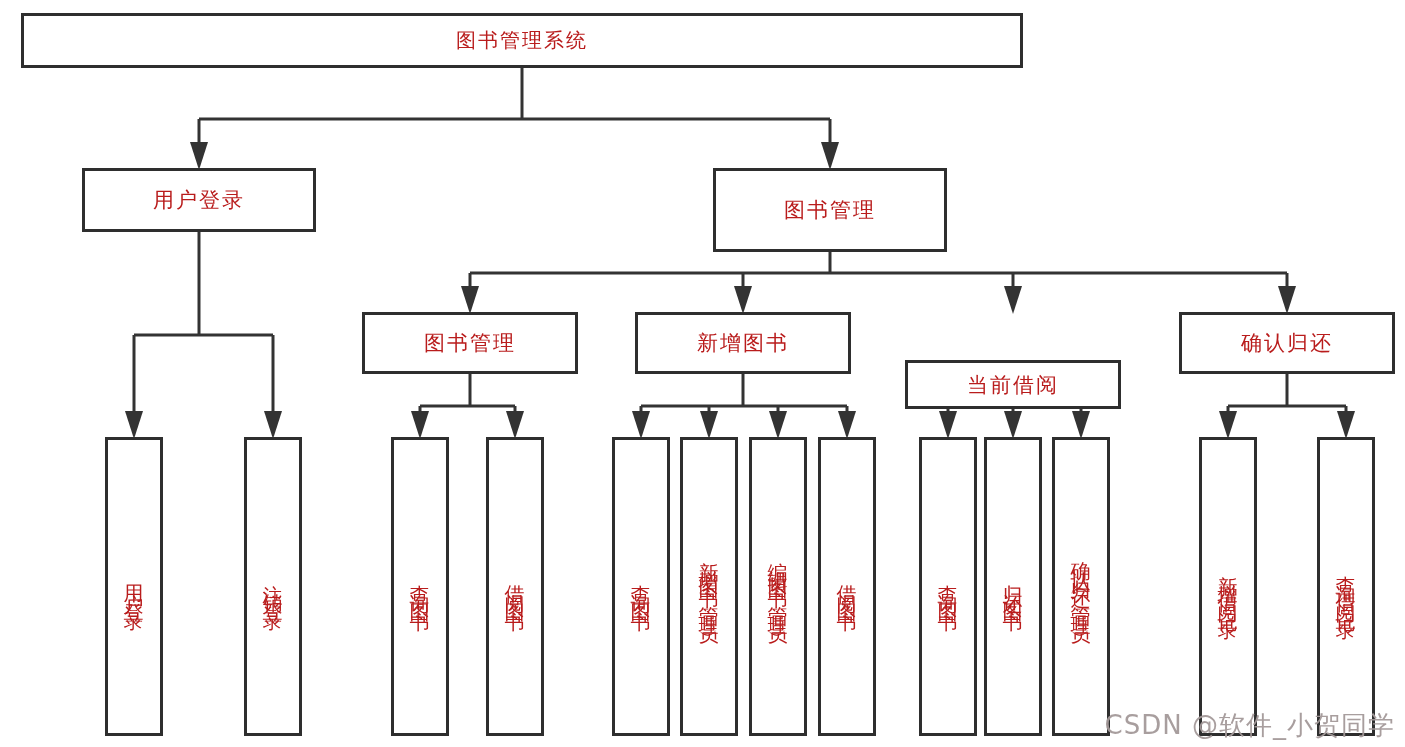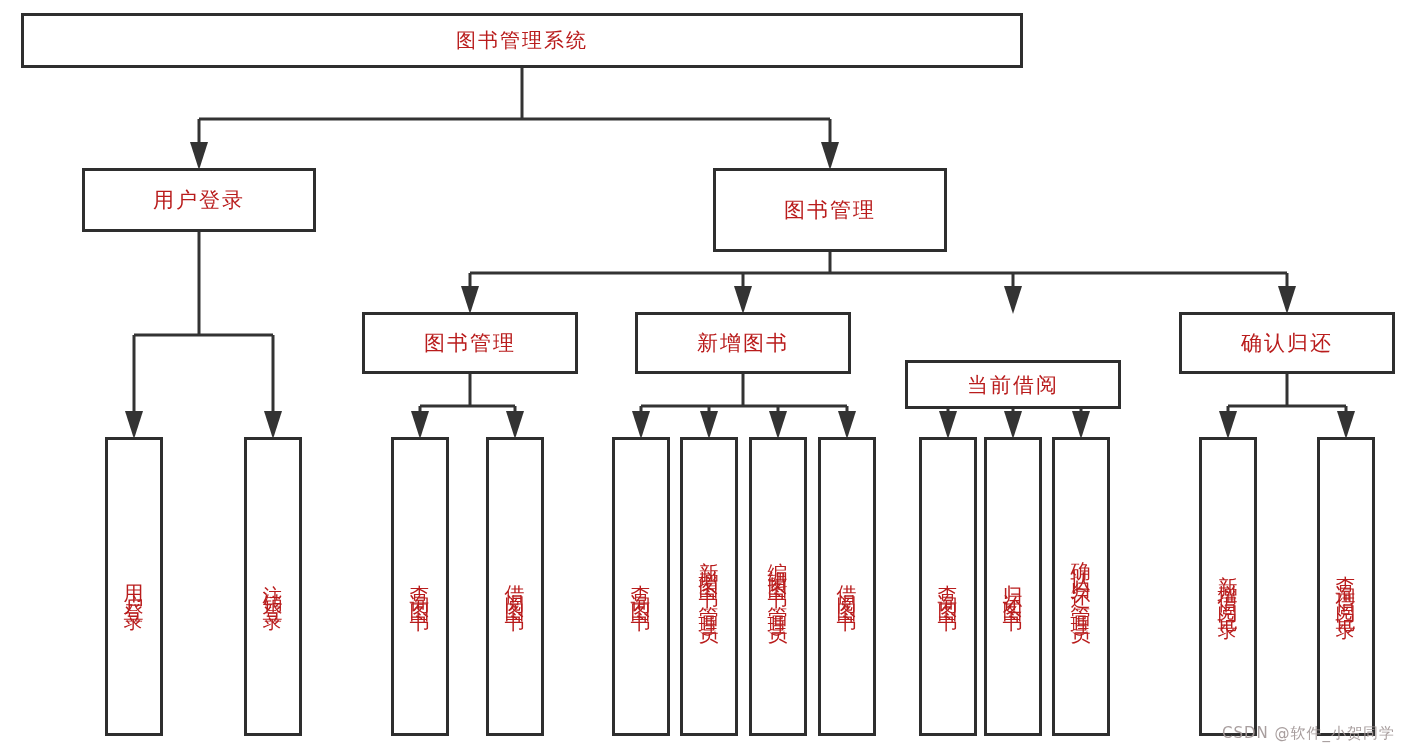--- a/index.html
+++ b/index.html
@@ -19,21 +19,21 @@
   .node.root{font-size:20px;letter-spacing:2px;}
   .node.v{
     font-size:20px;
   }
   .node.v .lbl{
     writing-mode:vertical-rl;text-orientation:mixed;
     letter-spacing:9px;line-height:1;
   }
   .watermark{
     position:absolute;right:10px;bottom:4px;z-index:3;
-    font-size:15px;color:rgba(163,153,153,0.95);letter-spacing:1px;
+    font-size:26px;color:rgba(163,153,153,0.95);letter-spacing:1px;
     white-space:nowrap;
   }
 </style>
 </head>
 <body>
 
 <div class="canvas">
   <svg class="lines" width="1405" height="747" viewBox="0 0 1405 747">
       <line x1="522" y1="68" x2="522" y2="119" stroke="#333333" stroke-width="3"></line>
       <line x1="199" y1="119" x2="830" y2="119" stroke="#333333" stroke-width="3"></line>

